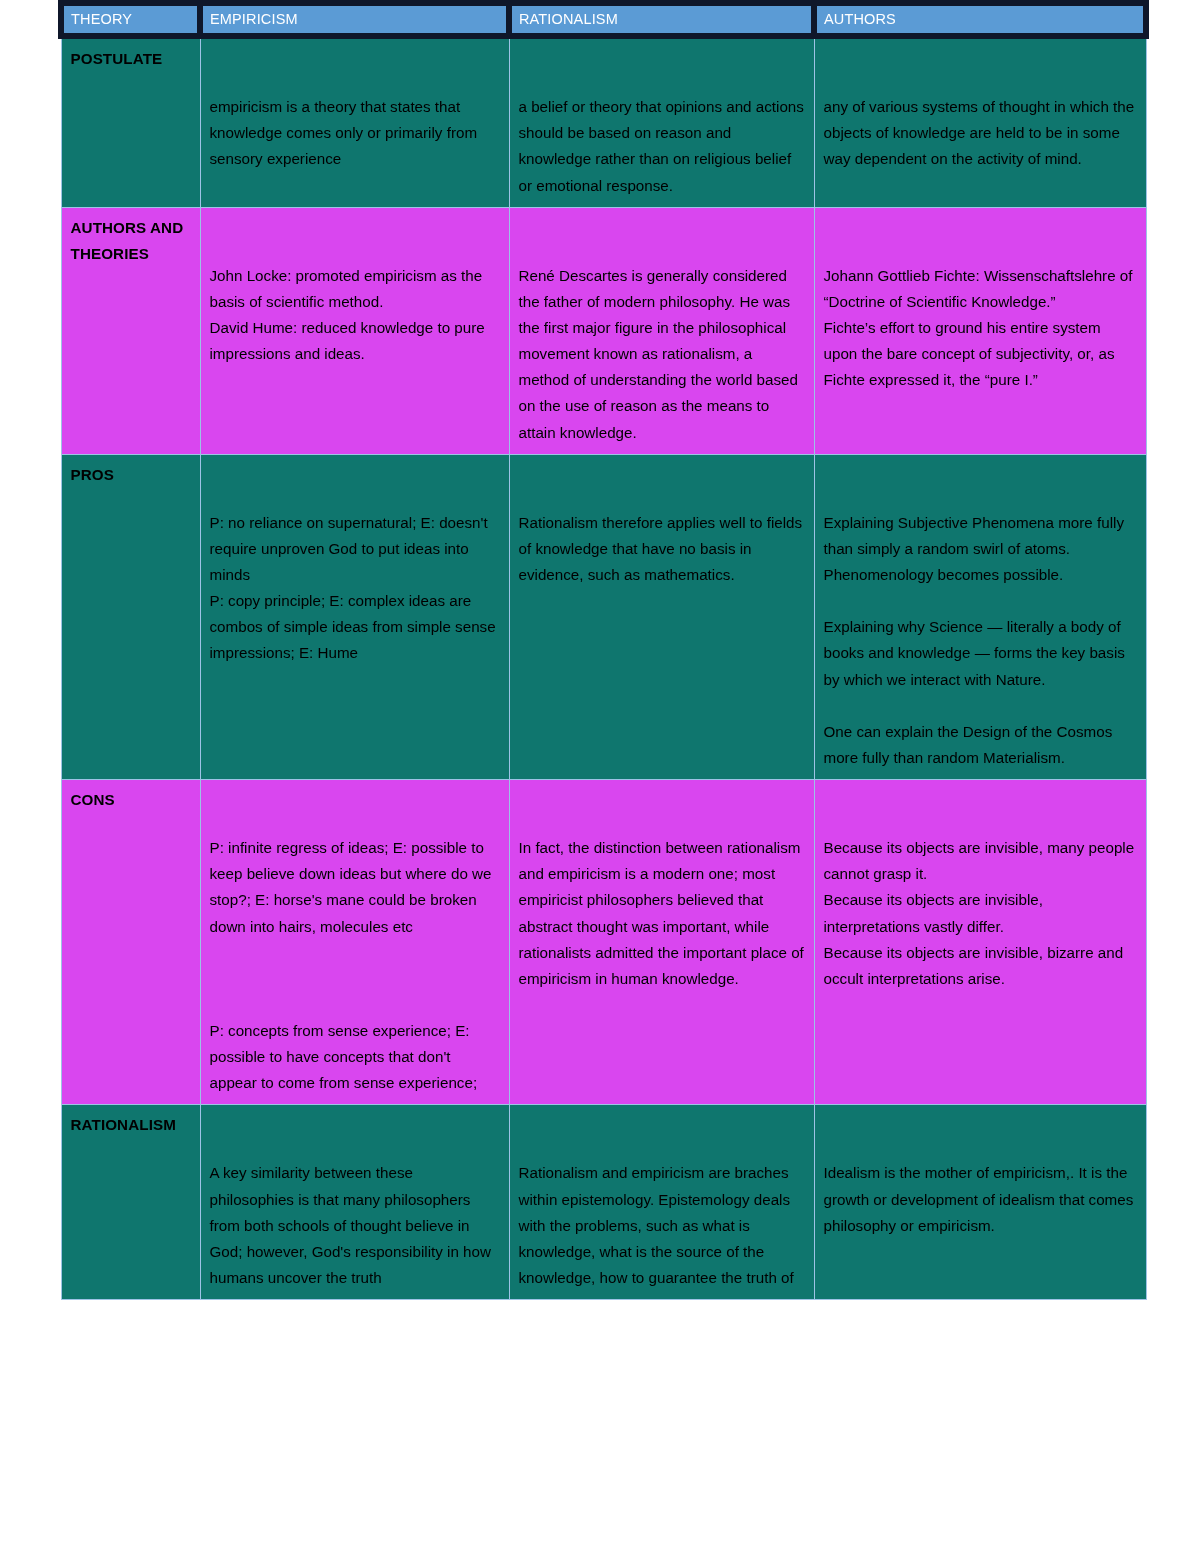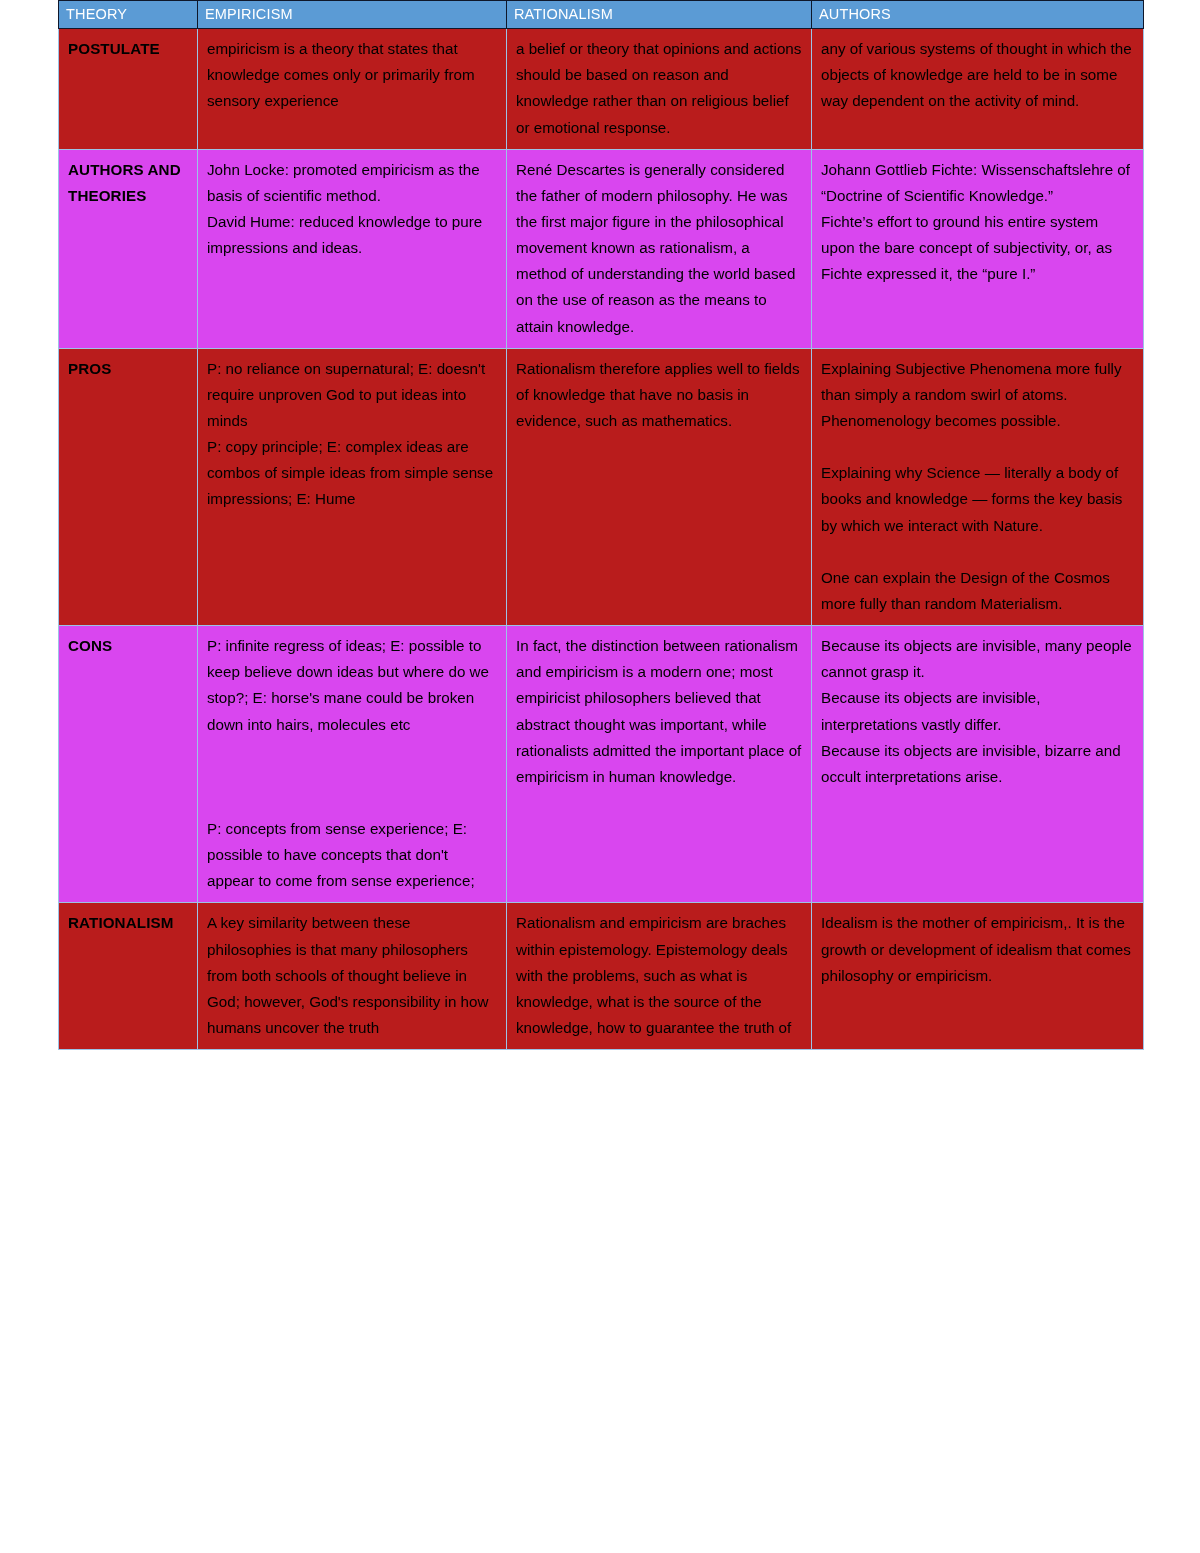--- a/index.html
+++ b/index.html
@@ -37,44 +37,44 @@
   table.cmp col.c-ide     { width: 332px; }
 
   table.cmp thead th {
     background: #5B9BD5;
     color: #ffffff;
     font-weight: normal;
     font-size: 14.5px;
     line-height: 1.25;
     text-align: left;
     padding: 4px 7px 5px 7px;
-    border: 1px solid #0f172a;
+    border: 6px solid #0f172a;
     letter-spacing: 0.15px;
     vertical-align: middle;
     height: 18px;
   }
   table.cmp tbody td {
     border: 1px solid #9DC3E6;
     vertical-align: top;
     padding: 7px 9px 8px 9px;
     font-size: 15.2px;
     line-height: 1.72;
     color: #000000;
   }
-  table.cmp tbody tr.shade td { background: #b91c1c; }
+  table.cmp tbody tr.shade td { background: #0f766e; }
   table.cmp tbody tr.plain td { background: #d946ef; }
 
   td.label {
     font-weight: bold;
     font-size: 14.6px;
     line-height: 1.72;
     letter-spacing: 0.1px;
     padding-left: 10px;
   }
-  .cell-text { white-space: pre-line; }
+  .cell-text { white-space: pre-line; margin-top: 48px; }
 </style>
 </head>
 <body>
 
 <div class="page">
   <div class="table-wrap">
     <table class="cmp">
       <colgroup>
         <col class="c-theory">
         <col class="c-emp">

